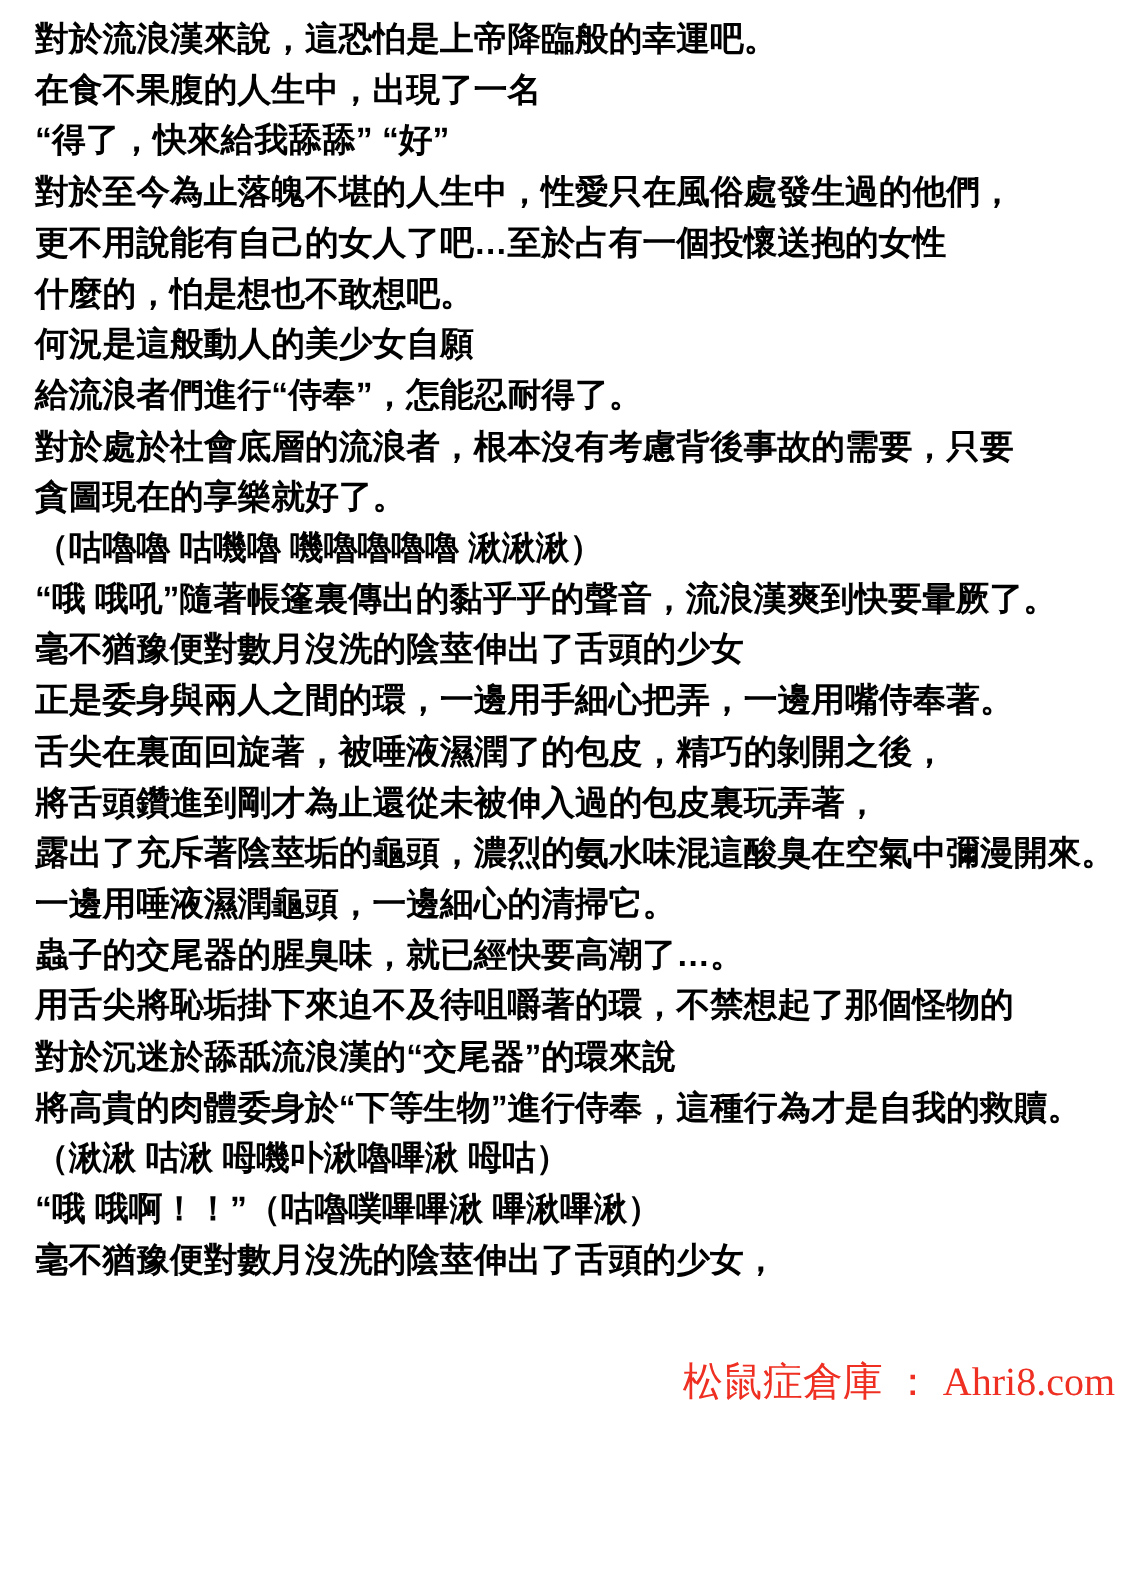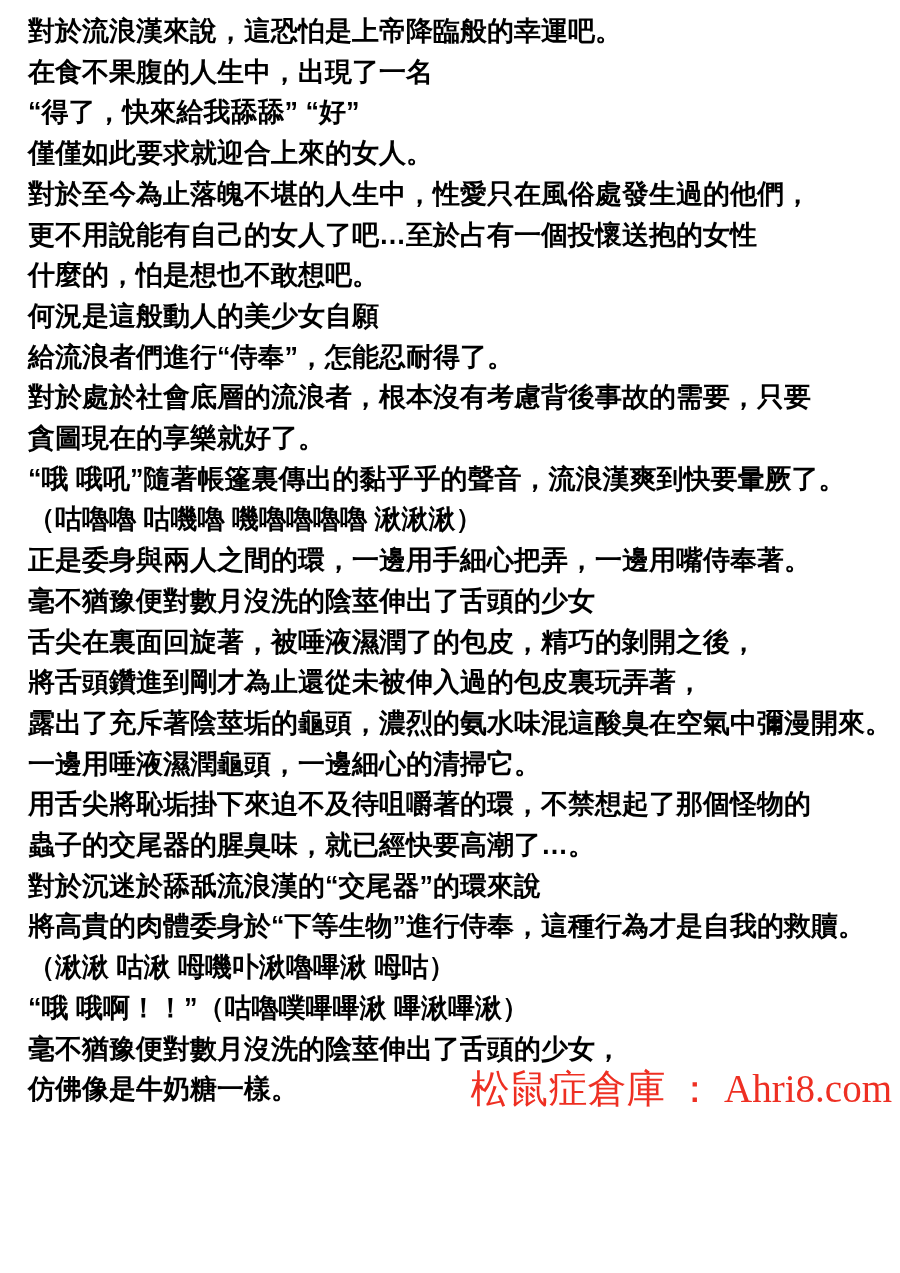--- a/index.html
+++ b/index.html
@@ -26,66 +26,64 @@
     line-height: 40.7px;
     font-weight: 600;
     color: #000000;
     letter-spacing: 0px;
     white-space: pre;
     font-family: "Liberation Sans", sans-serif;
   }
   .watermark {
     position: absolute;
     right: 8px;
-    bottom: 18px;
-    font-size: 39px;
+    bottom: 6px;
+    font-size: 32px;
     font-family: "Liberation Serif", serif;
     white-space: pre;
   }
   .doodle-svg {
     position: absolute;
     left: 778px;
     top: 1146px;
     width: 122px;
     height: 125px;
   }
 </style>
 </head>
 <body>
 
 <div class="page" style="background: rgb(255, 255, 255);">
 
   <div id="lines" class="lines">
       <div class="line">對於流浪漢來說，這恐怕是上帝降臨般的幸運吧。</div>
       <div class="line">在食不果腹的人生中，出現了一名</div>
       <div class="line">“得了，快來給我舔舔” “好”</div>
-      <div class="line">僅僅如此要求就迎合上來的女人。</div>
       <div class="line">對於至今為止落魄不堪的人生中，性愛只在風俗處發生過的他們，</div>
       <div class="line">更不用說能有自己的女人了吧…至於占有一個投懷送抱的女性</div>
       <div class="line">什麼的，怕是想也不敢想吧。</div>
       <div class="line">何況是這般動人的美少女自願</div>
       <div class="line">給流浪者們進行“侍奉”，怎能忍耐得了。</div>
       <div class="line">對於處於社會底層的流浪者，根本沒有考慮背後事故的需要，只要</div>
       <div class="line">貪圖現在的享樂就好了。</div>
+      <div class="line">（咕嚕嚕 咕嘰嚕 嘰嚕嚕嚕嚕 湫湫湫）</div>
       <div class="line">“哦 哦吼”隨著帳篷裏傳出的黏乎乎的聲音，流浪漢爽到快要暈厥了。</div>
-      <div class="line">（咕嚕嚕 咕嘰嚕 嘰嚕嚕嚕嚕 湫湫湫）</div>
+      <div class="line">毫不猶豫便對數月沒洗的陰莖伸出了舌頭的少女</div>
       <div class="line">正是委身與兩人之間的環，一邊用手細心把弄，一邊用嘴侍奉著。</div>
-      <div class="line">毫不猶豫便對數月沒洗的陰莖伸出了舌頭的少女</div>
       <div class="line">舌尖在裏面回旋著，被唾液濕潤了的包皮，精巧的剝開之後，</div>
       <div class="line">將舌頭鑽進到剛才為止還從未被伸入過的包皮裏玩弄著，</div>
       <div class="line">露出了充斥著陰莖垢的龜頭，濃烈的氨水味混這酸臭在空氣中彌漫開來。</div>
       <div class="line">一邊用唾液濕潤龜頭，一邊細心的清掃它。</div>
+      <div class="line">蟲子的交尾器的腥臭味，就已經快要高潮了…。</div>
       <div class="line">用舌尖將恥垢掛下來迫不及待咀嚼著的環，不禁想起了那個怪物的</div>
-      <div class="line">蟲子的交尾器的腥臭味，就已經快要高潮了…。</div>
       <div class="line">對於沉迷於舔舐流浪漢的“交尾器”的環來說</div>
       <div class="line">將高貴的肉體委身於“下等生物”進行侍奉，這種行為才是自我的救贖。</div>
       <div class="line">（湫湫 咕湫 呣嘰卟湫嚕嗶湫 呣咕）</div>
       <div class="line">“哦 哦啊！！”（咕嚕噗嗶嗶湫 嗶湫嗶湫）</div>
       <div class="line">毫不猶豫便對數月沒洗的陰莖伸出了舌頭的少女，</div>
-      <div class="line">仿佛像是牛奶糖一樣。</div>
     </div>
 
   <svg class="doodle-svg" viewBox="0 0 122 125" fill="none" xmlns="http://www.w3.org/2000/svg">
     <g id="doodle-strokes" stroke="#c6c6c6" stroke-width="3" stroke-linecap="round" fill="none">
 
       <path d="M 68 90 C 52 76, 44 58, 56 45 C 66 34, 79 40, 81 51 C 84 36, 99 29, 107 40 C 116 51, 109 70, 92 82 C 84 88, 74 92, 68 90"></path>
 
       <path d="M 8 80 L 22 58"></path>
       <path d="M 28 56 L 15 98"></path>
 

